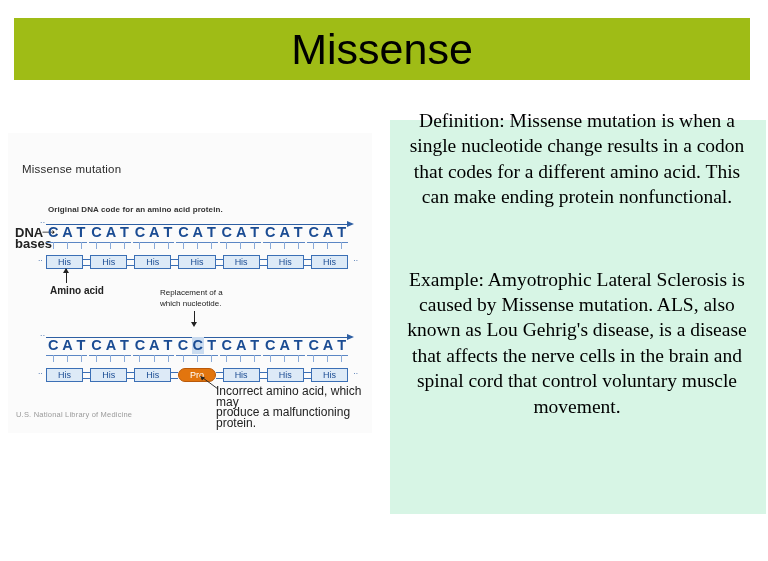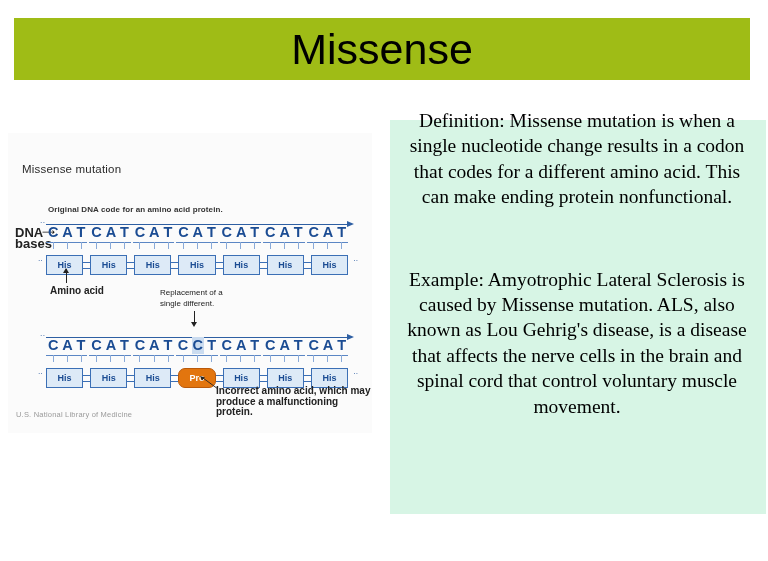--- a/index.html
+++ b/index.html
@@ -161,22 +161,22 @@
     left: -3px;
     bottom: -4px;
     border-left: 3.5px solid transparent;
     border-right: 3.5px solid transparent;
     border-top: 5px solid #222222;
   }
   #incorrect-label {
     position: absolute;
     left: 208px;
     top: 253px;
-    font-size: 10px;
-    font-weight: bold;
+    font-size: 12px;
+    font-weight: normal;
     color: #222222;
     line-height: 10.5px;
   }
   #incorrect-leader {
     position: absolute;
     left: 192px;
     top: 243px;
     width: 20px;
     height: 14px;
   }
@@ -288,26 +288,26 @@
   }
   .amino-dots-right {
     position: absolute;
     right: -10px;
     top: 2px;
     font-size: 7px;
     color: #2E5FA3;
   }
   .amino-box {
     flex: 1 1 0;
-    height: 20px;
+    height: 14px;
     border: 1.1px solid #3b6fb5;
     background: #DDEAF7;
     color: #1b4c93;
     font-size: 9px;
-    font-weight: bold;
+    font-weight: normal;
     display: flex;
     align-items: center;
     justify-content: center;
     box-sizing: border-box;
     font-family: "Liberation Sans", sans-serif;
   }
   .amino-box.mutant {
     background: #E2750E;
     border-color: #B9590A;
     color: #ffffff;
@@ -432,21 +432,21 @@
           <div class="amino-box">His</div>
           <div class="amino-dots-right">··</div>
       </div>
     </div>
 
     <div id="amino-acid-arrow"></div>
     <div id="amino-acid-label">Amino acid</div>
 
     <div id="replacement-label">
       <span>Replacement of a</span><br>
-      <span>single different.</span>
+      <span>which nucleotide.</span>
     </div>
     <div id="replacement-arrow"></div>
 
     <div class="seq-row mutated">
       <div class="axis">
         <div class="axis-dots">··</div>
         <div class="axis-line"></div>
         <div class="axis-head"></div>
       </div>
       <div class="bases" id="mut-bases">

